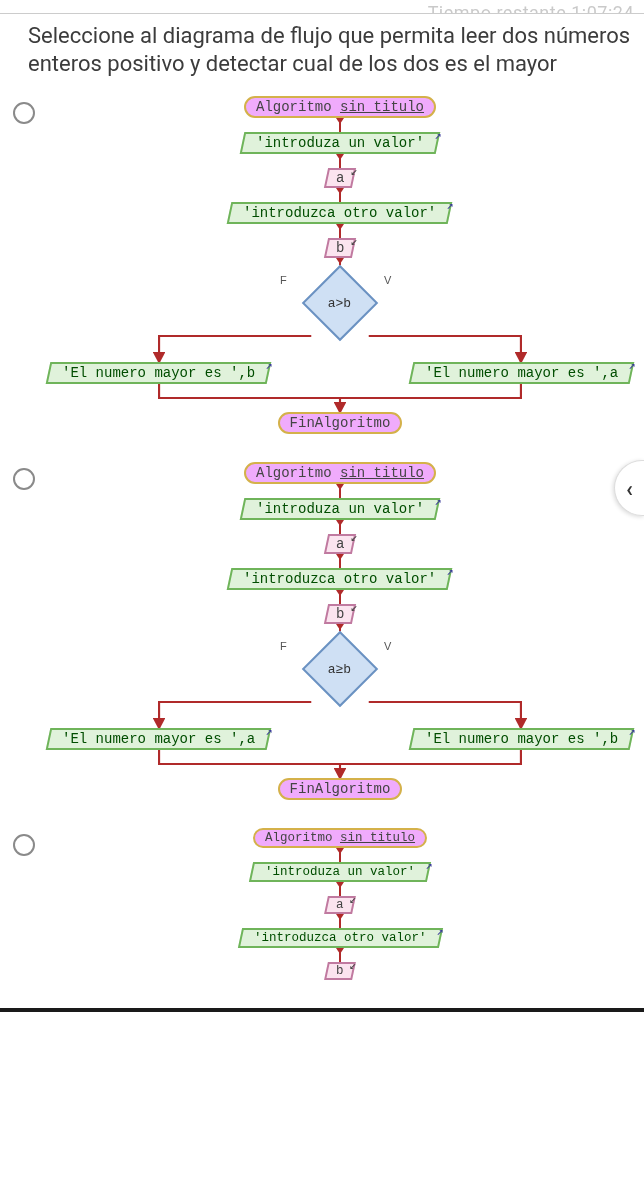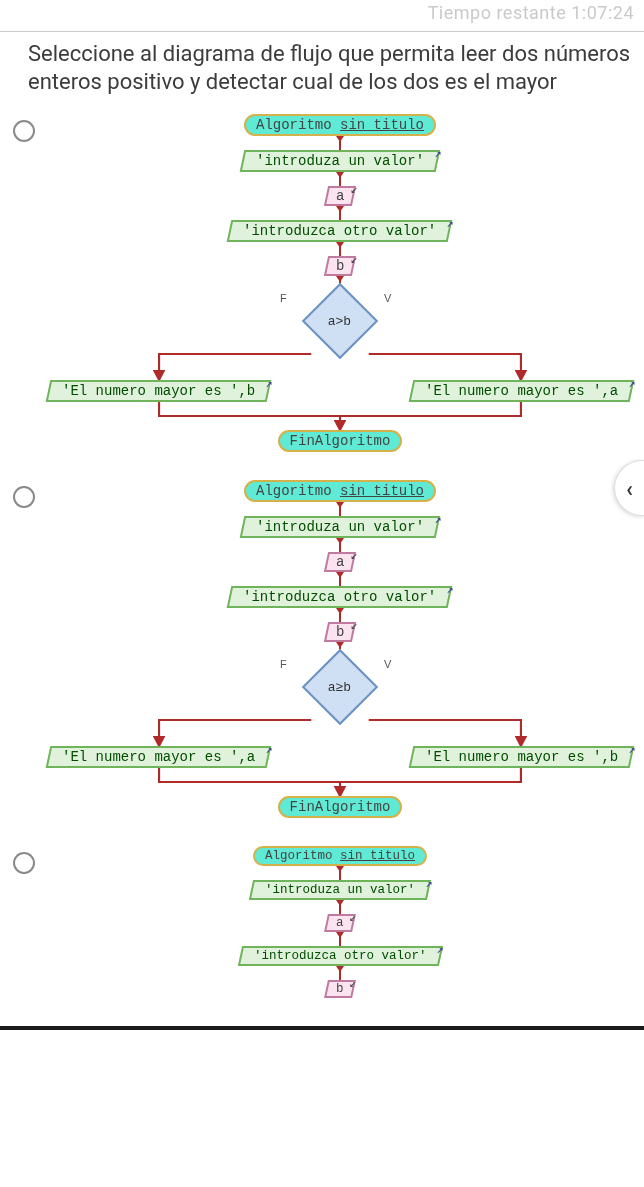--- a/index.html
+++ b/index.html
@@ -10,21 +10,21 @@
     color: #333;
     width: 644px;
     overflow: hidden;
   }
   .timer-bar {
     border-bottom: 1px solid #ccc;
     padding: 2px 10px 2px 0;
     text-align: right;
     font-size: 18px;
     color: #666;
-    height: 32px;
+    height: 14px;
     overflow: hidden;
   }
   .question {
     padding: 8px 10px 4px 28px;
     font-size: 22px;
     line-height: 1.28;
     color: #3c3c3c;
   }
   .options {
     padding: 0 6px;
@@ -51,21 +51,21 @@
     display: flex;
     flex-direction: column;
     align-items: center;
     font-family: Consolas, "Courier New", monospace;
     font-size: 14px;
     color: #004d00;
     position: relative;
   }
   .node-pill {
     border: 2px solid #d4b14a;
-    background: #5eead4;
+    background: #f0abfc;
     border-radius: 14px;
     padding: 1px 10px;
     color: #444;
   }
   .node-parall {
     position: relative;
     background: #e0f2db;
     border: 2px solid #6fb45a;
     transform: skewX(-12deg);
     padding: 1px 12px;

